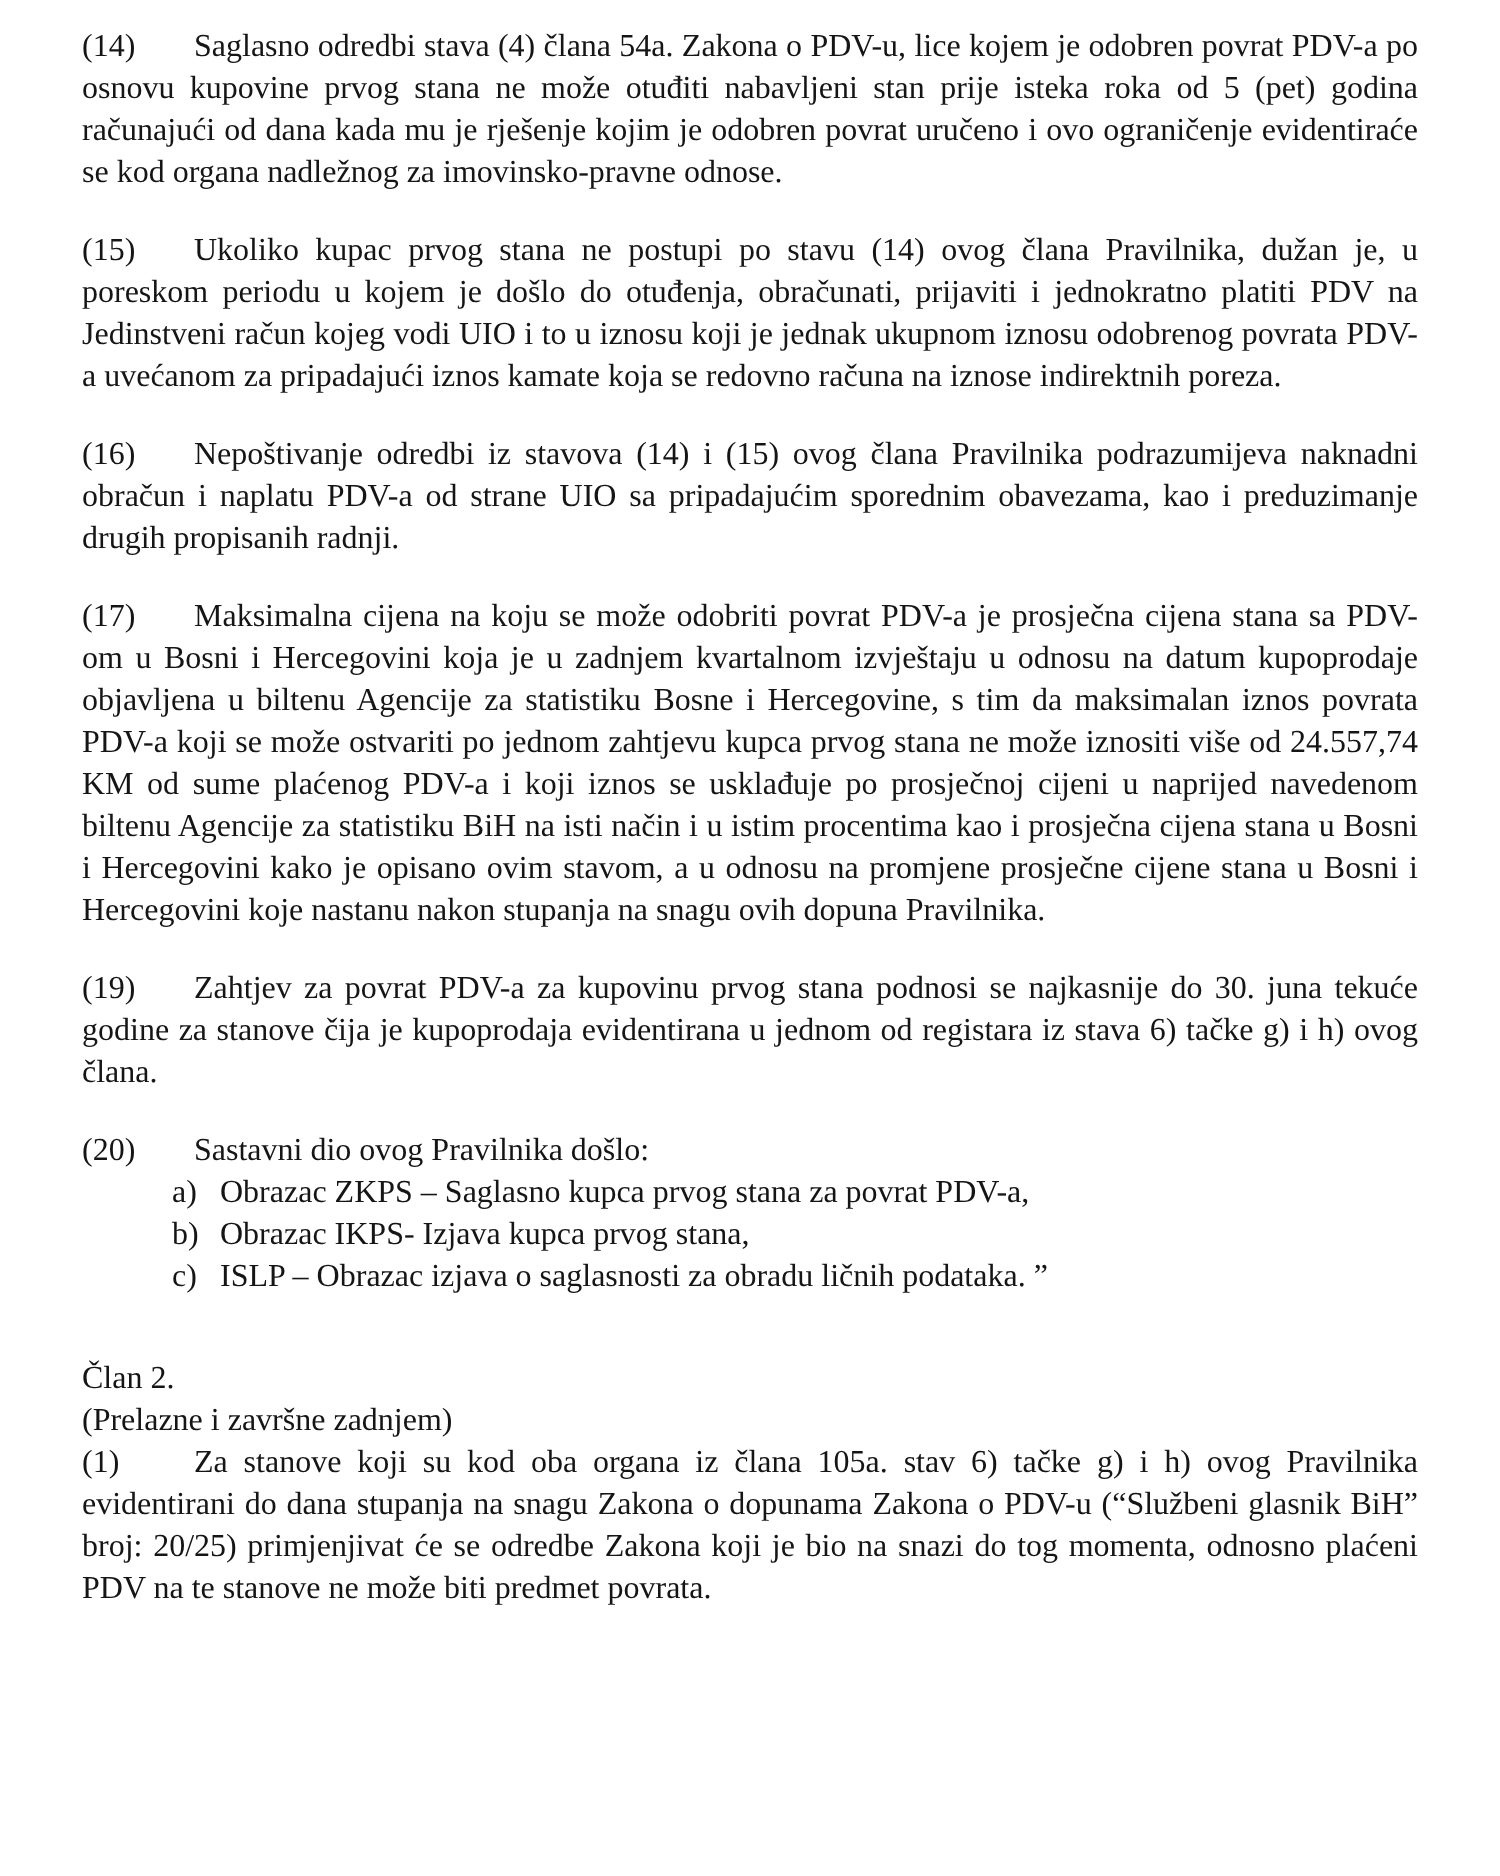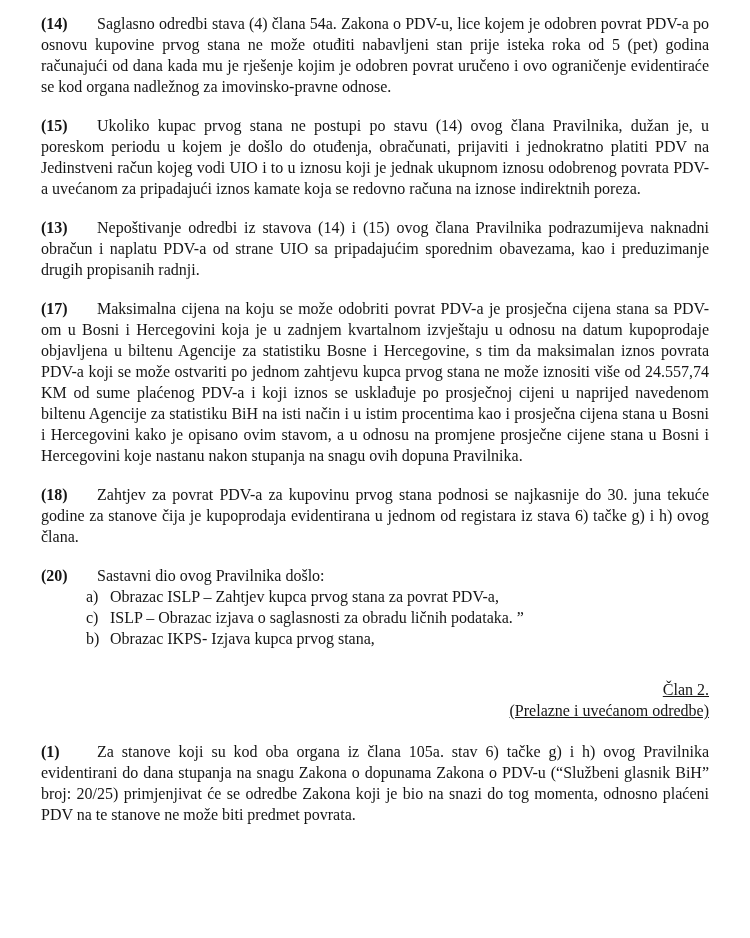--- a/index.html
+++ b/index.html
@@ -20,69 +20,67 @@
     padding: 13px 41px 0 41px;
   }
   .para {
     text-align: justify;
     margin-bottom: 18px;
   }
   .para.tight { margin-bottom: 0; }
   .pnum {
     display: inline-block;
     width: 56px;
-    font-weight: bold;
+    font-weight: normal;
   }
   .list {
     padding-left: 45px;
   }
   .list-item {
     text-align: left;
   }
   .lmarker {
     display: inline-block;
     width: 24px;
   }
   .heading-block {
-    text-align: right;
+    text-align: left;
     margin-top: 30px;
-    margin-bottom: 20px;
-    text-decoration: underline;
   }
   .heading, .subheading {
     font-weight: normal;
     font-size: 16px;
     line-height: 21px;
   }
 </style>
 </head>
 <body>
 
 <div class="page">
 
   <p class="para"><span class="pnum">(14)</span><span>Saglasno odredbi stava (4) člana 54a. Zakona o PDV-u, lice kojem je odobren povrat PDV-a po osnovu kupovine prvog stana ne može otuđiti nabavljeni stan prije isteka roka od 5 (pet) godina računajući od dana kada mu je rješenje kojim je odobren povrat uručeno i ovo ograničenje evidentiraće se kod organa nadležnog za imovinsko-pravne odnose.</span></p>
 
   <p class="para"><span class="pnum">(15)</span><span>Ukoliko kupac prvog stana ne postupi po stavu (14) ovog člana Pravilnika, dužan je, u poreskom periodu u kojem je došlo do otuđenja, obračunati, prijaviti i jednokratno platiti PDV na Jedinstveni račun kojeg vodi UIO i to u iznosu koji je jednak ukupnom iznosu odobrenog povrata PDV-a uvećanom za pripadajući iznos kamate koja se redovno računa na iznose indirektnih poreza.</span></p>
 
-  <p class="para"><span class="pnum">(13)</span><span>Nepoštivanje odredbi iz stavova (14) i (15) ovog člana Pravilnika podrazumijeva naknadni obračun i naplatu PDV-a od strane UIO sa pripadajućim sporednim obavezama, kao i preduzimanje drugih propisanih radnji.</span></p>
+  <p class="para"><span class="pnum">(16)</span><span>Nepoštivanje odredbi iz stavova (14) i (15) ovog člana Pravilnika podrazumijeva naknadni obračun i naplatu PDV-a od strane UIO sa pripadajućim sporednim obavezama, kao i preduzimanje drugih propisanih radnji.</span></p>
 
   <p class="para"><span class="pnum">(17)</span><span>Maksimalna cijena na koju se može odobriti povrat PDV-a je prosječna cijena stana sa PDV-om u Bosni i Hercegovini koja je u zadnjem kvartalnom izvještaju u odnosu na datum kupoprodaje objavljena u biltenu Agencije za statistiku Bosne i Hercegovine, s tim da maksimalan iznos povrata PDV-a koji se može ostvariti po jednom zahtjevu kupca prvog stana ne može iznositi više od 24.557,74 KM od sume plaćenog PDV-a i koji iznos se usklađuje po prosječnoj cijeni u naprijed navedenom biltenu Agencije za statistiku BiH na isti način i u istim procentima kao i prosječna cijena stana u Bosni i Hercegovini kako je opisano ovim stavom, a u odnosu na promjene prosječne cijene stana u Bosni i Hercegovini koje nastanu nakon stupanja na snagu ovih dopuna Pravilnika.</span></p>
 
-  <p class="para"><span class="pnum">(18)</span><span>Zahtjev za povrat PDV-a za kupovinu prvog stana podnosi se najkasnije do 30. juna tekuće godine za stanove čija je kupoprodaja evidentirana u jednom od registara iz stava 6) tačke g) i h) ovog člana.</span></p>
+  <p class="para"><span class="pnum">(19)</span><span>Zahtjev za povrat PDV-a za kupovinu prvog stana podnosi se najkasnije do 30. juna tekuće godine za stanove čija je kupoprodaja evidentirana u jednom od registara iz stava 6) tačke g) i h) ovog člana.</span></p>
 
 
   <p class="para tight"><span class="pnum">(20)</span><span>Sastavni dio ovog Pravilnika došlo:</span></p>
 
   <div class="list">
-    <div class="list-item"><span class="lmarker">a)</span><span>Obrazac ISLP – Zahtjev kupca prvog stana za povrat PDV-a,</span></div>
+    <div class="list-item"><span class="lmarker">a)</span><span>Obrazac ZKPS – Saglasno kupca prvog stana za povrat PDV-a,</span></div>
+    <div class="list-item"><span class="lmarker">b)</span><span>Obrazac IKPS- Izjava kupca prvog stana,</span></div>
     <div class="list-item"><span class="lmarker">c)</span><span>ISLP – Obrazac izjava o saglasnosti za obradu ličnih podataka. ”</span></div>
-    <div class="list-item"><span class="lmarker">b)</span><span>Obrazac IKPS- Izjava kupca prvog stana,</span></div>
   </div>
 
   <div class="heading-block">
     <div class="heading">Član 2.</div>
-    <div class="subheading">(Prelazne i uvećanom odredbe)</div>
+    <div class="subheading">(Prelazne i završne zadnjem)</div>
   </div>
 
   <p class="para tight"><span class="pnum">(1)</span><span>Za stanove koji su kod oba organa iz člana 105a. stav 6) tačke g) i h) ovog Pravilnika evidentirani do dana stupanja na snagu Zakona o dopunama Zakona o PDV-u (“Službeni glasnik BiH” broj: 20/25) primjenjivat će se odredbe Zakona koji je bio na snazi do tog momenta, odnosno plaćeni PDV na te stanove ne može biti predmet povrata.</span></p>
 
 
 </div>
 
 </body></html>

